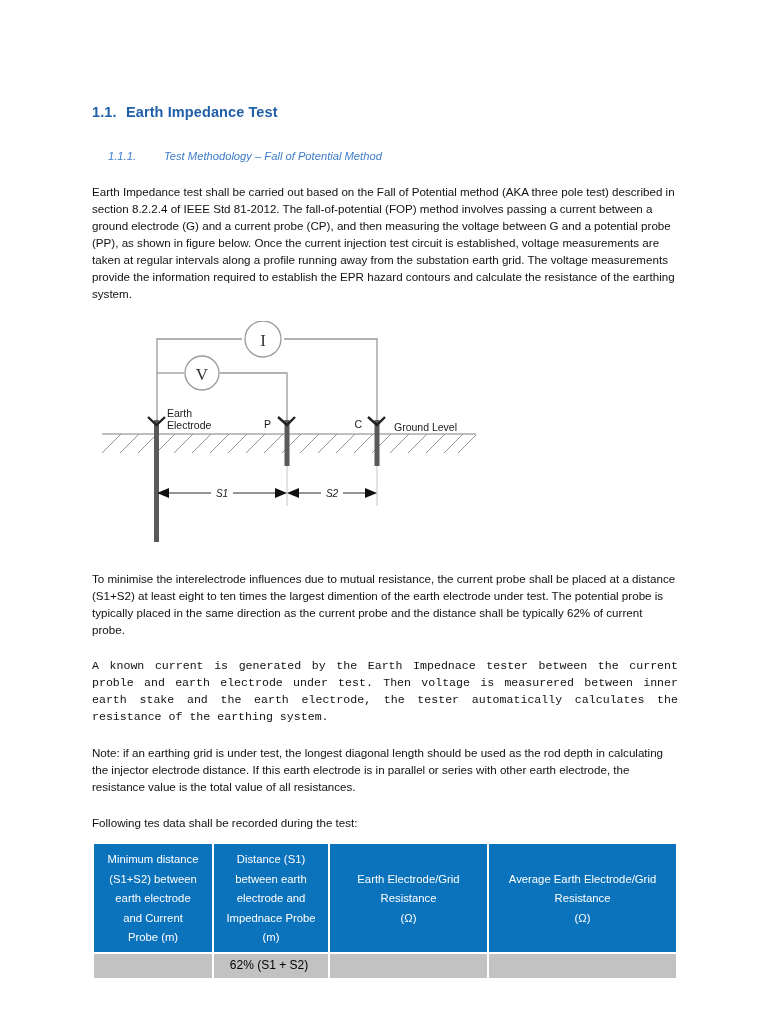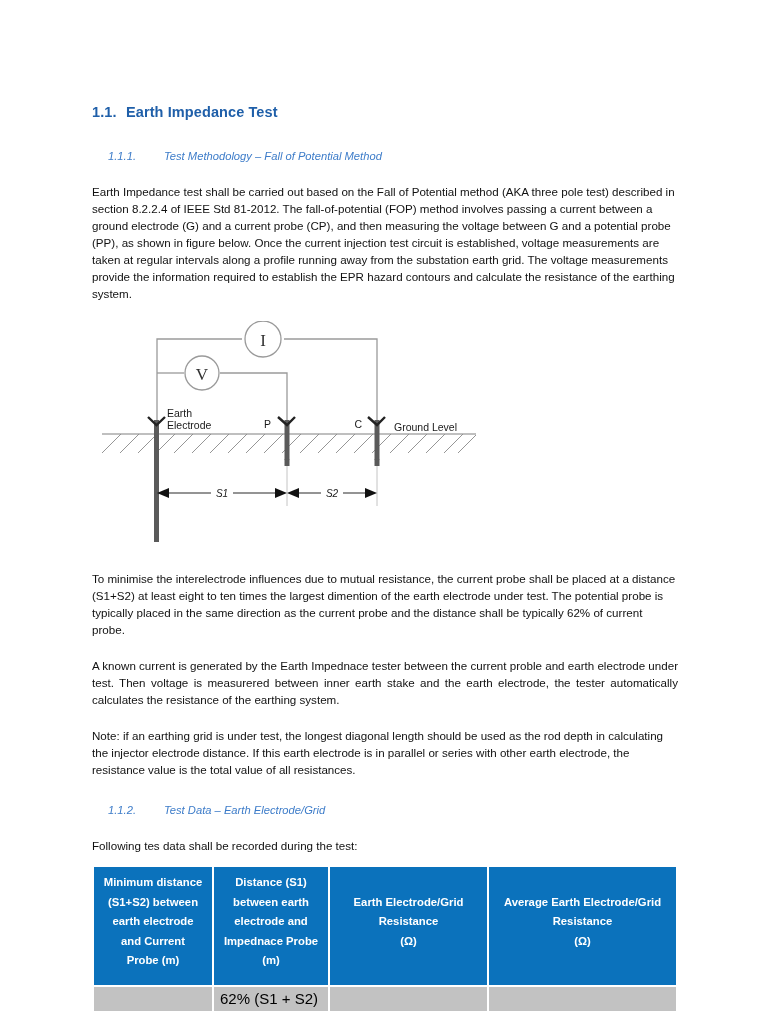--- a/index.html
+++ b/index.html
@@ -52,21 +52,21 @@
   .h3 .txt { }
 
   
   p.body {
     font-size: 11.6px;
     line-height: 17px;
     margin: 0 0 19px 0;
     text-align: left;
     color: #111111;
   }
-  p.body.just { text-align: justify; }
+  p.body.just { text-align: justify; font-family: Liberation Mono, monospace; }
 
   
   .figure {
     position: relative;
     width: 390px;
     height: 228px;
     margin: 11px 0 21px 2px;
     background: #ffffff;
   }
   .figure svg { display: block; }
@@ -75,32 +75,32 @@
   table.data {
     border-collapse: separate;
     border-spacing: 2px;
     width: 584px;
     margin: 11px 0 0 0;
     table-layout: fixed;
   }
   table.data th {
     background: #0b72bc;
     color: #ffffff;
-    font-weight: bold;
+    font-weight: normal;
     font-size: 11.3px;
     line-height: 19.5px;
     text-align: center;
     vertical-align: middle;
-    padding: 6px 4px 14px 4px;
+    padding: 6px 4px 4px 4px;
     border: 0;
   }
   table.data td {
     background: #c2c2c2;
     color: #000000;
-    font-size: 15px;
+    font-size: 12px;
     line-height: 17px;
     text-align: center;
     height: 17px;
     padding: 3px 8px 4px 4px;
     border: 0;
   }
   .col1 { width: 118px; }
   .col2 { width: 114px; }
   .col3 { width: 157px; }
   .col4 { width: 187px; }
@@ -215,24 +215,20 @@
         </g>
       </svg>
     </div>
 
     <p class="body">To minimise the interelectrode influences due to mutual resistance, the current probe shall be placed at a distance (S1+S2) at least eight to ten times the largest dimention of the earth electrode under test. The potential probe is typically placed in the same direction as the current probe and the distance shall be typically 62% of current probe.</p>
 
     <p class="body just">A known current is generated by the Earth Impednace tester between the current proble and earth electrode under test. Then voltage is measurered between inner earth stake and the earth electrode, the tester automatically calculates the resistance of the earthing system.</p>
 
     <p class="body">Note: if an earthing grid is under test, the longest diagonal length should be used as the rod depth in calculating the injector electrode distance. If this earth electrode is in parallel or series with other earth electrode, the resistance value is the total value of all resistances.</p>
 
-    <div class="h3" style="margin-top:26px; margin-bottom:21px;">
-      <span class="num">1.1.2.</span>
-      <span class="txt">Test Data – Earth Electrode/Grid</span>
-    </div>
 
     <p class="body" style="margin-bottom:8px;">Following tes data shall be recorded during the test:</p>
 
     <table class="data">
       <colgroup>
         <col class="col1">
           <col class="col2">
           <col class="col3">
           <col class="col4">
       </colgroup>

